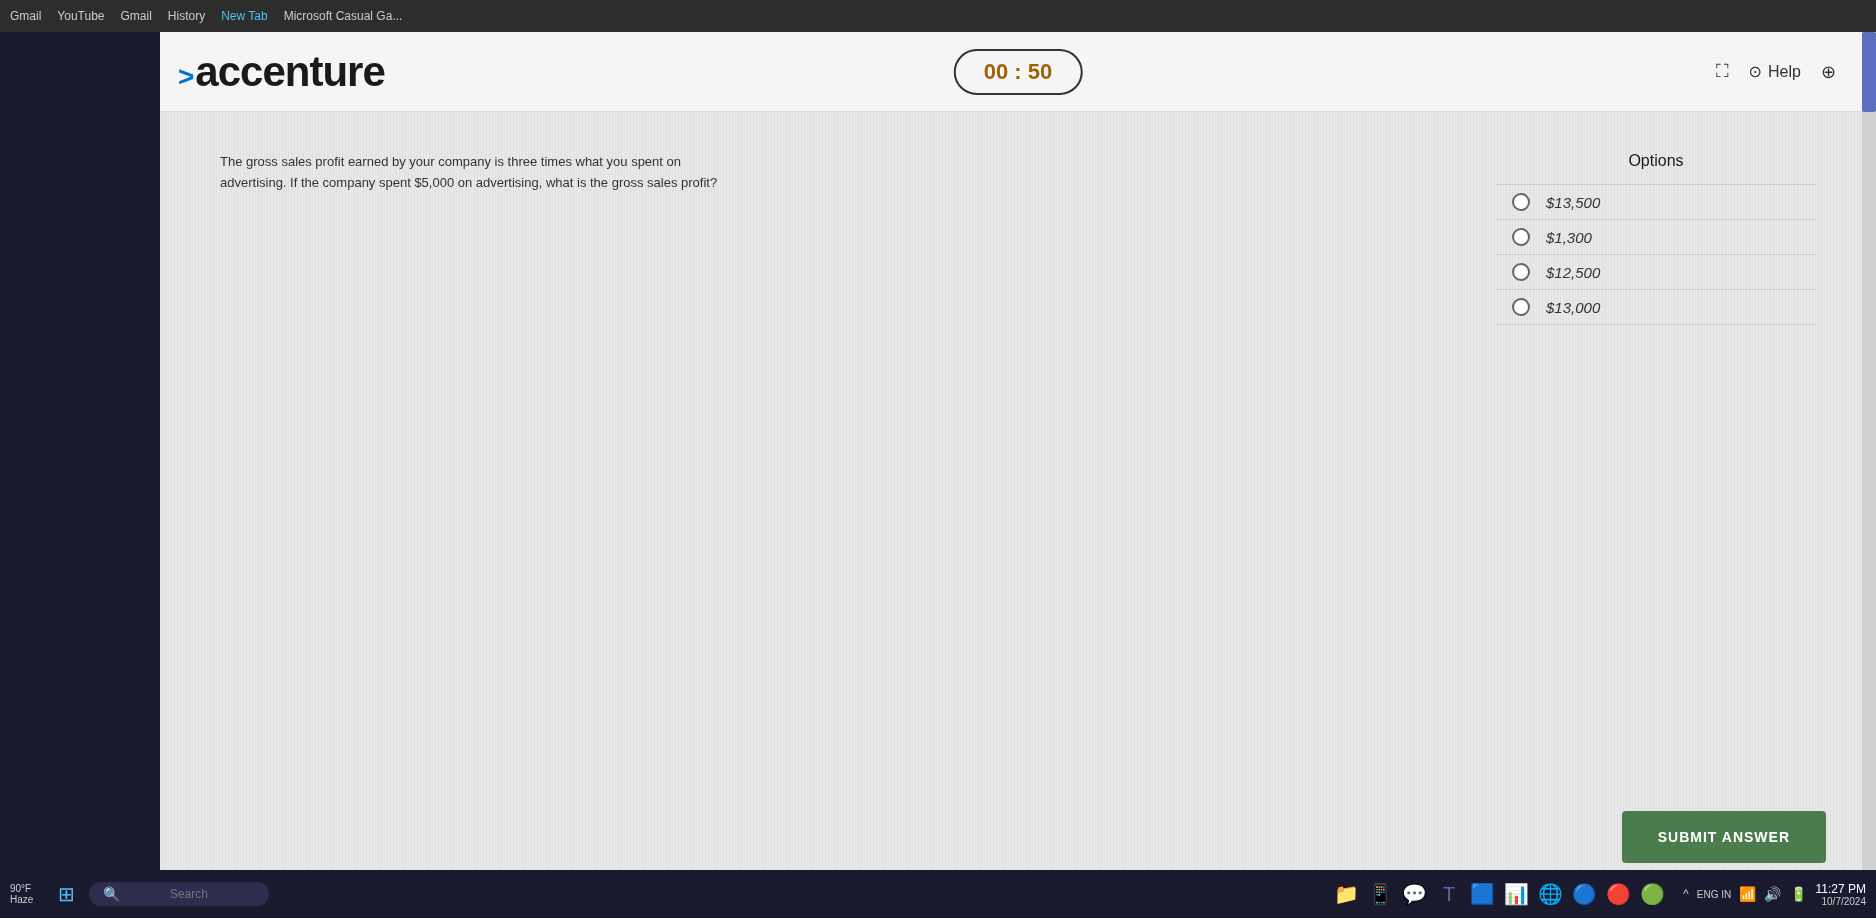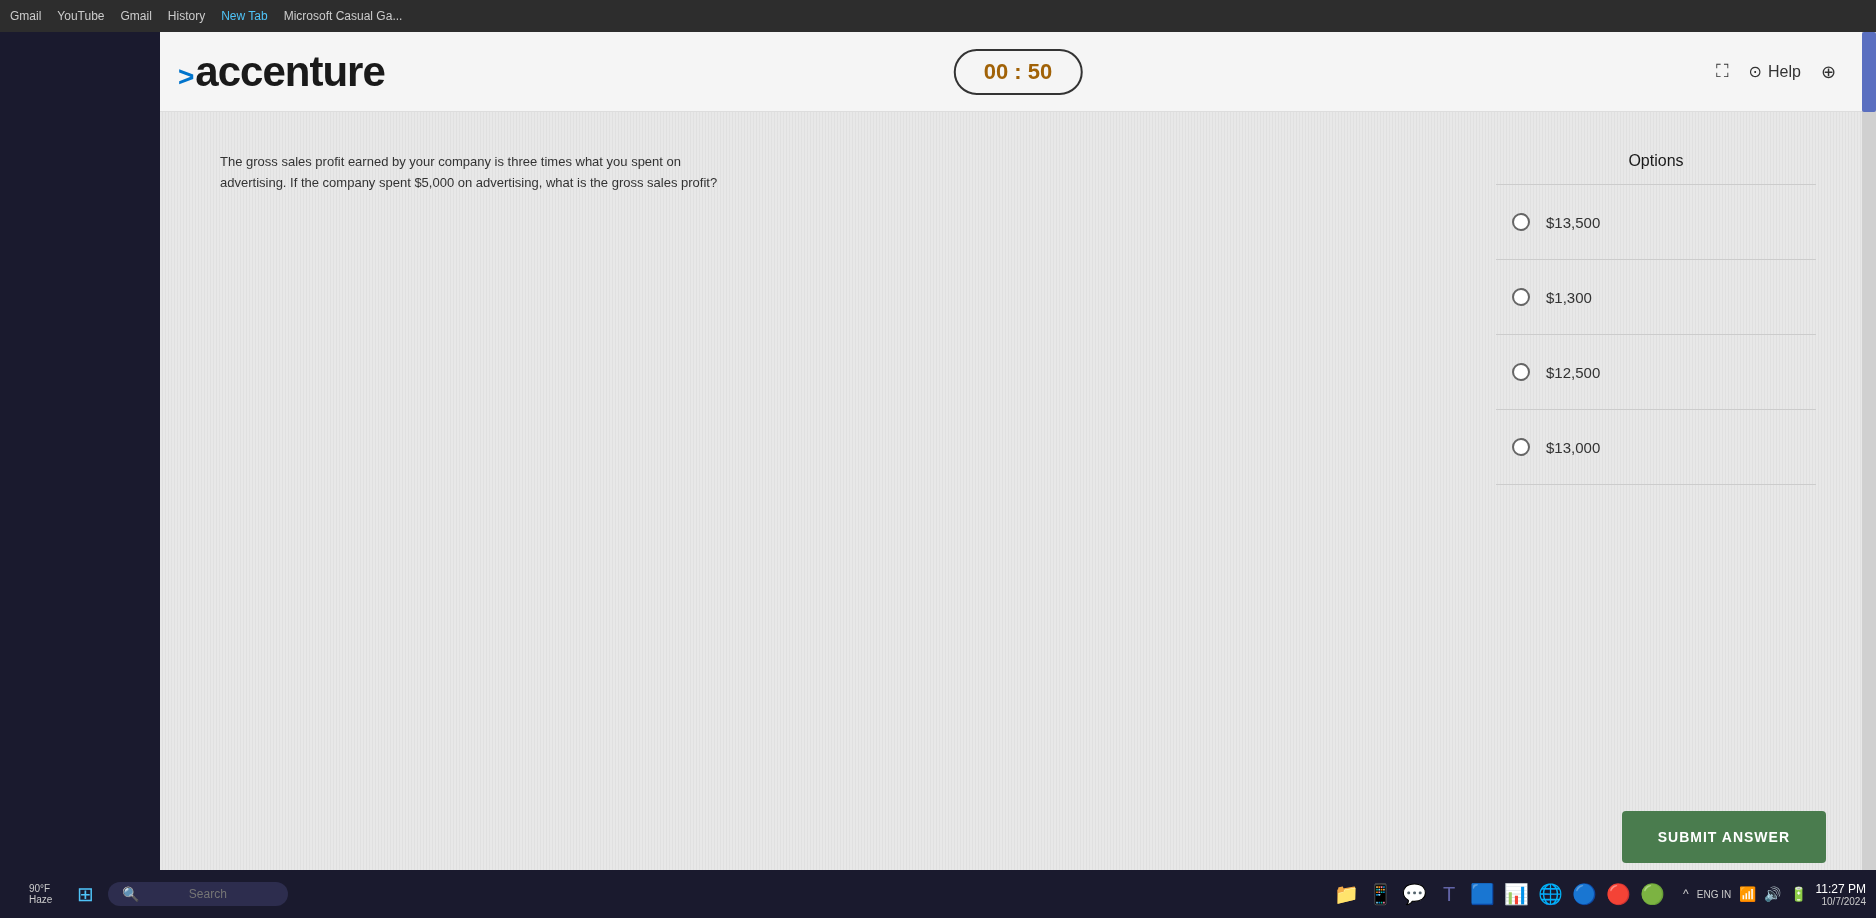--- a/index.html
+++ b/index.html
@@ -180,24 +180,25 @@
 
     .options-list {
       display: flex;
       flex-direction: column;
       gap: 0;
     }
 
     .option-item {
       display: flex;
       align-items: center;
-      padding: 28px 16px;
+      padding: 8px 16px;
       border-bottom: 1px solid #ccc;
       cursor: pointer;
       transition: background 0.2s;
+      font-style: italic;
     }
 
     .option-item:first-child {
       border-top: 1px solid #ccc;
     }
 
     .option-radio {
       width: 18px;
       height: 18px;
       border-radius: 50%;
@@ -266,21 +267,20 @@
     .taskbar-weather {
       display: flex;
       flex-direction: column;
       align-items: flex-start;
       margin-right: 10px;
     }
 
     .taskbar-weather span {
       font-size: 10px;
       color: #ccc;
-      margin-left: 19px;
     }
 
     .taskbar-start {
       width: 30px;
       height: 30px;
       display: flex;
       align-items: center;
       justify-content: center;
       cursor: pointer;
     }

